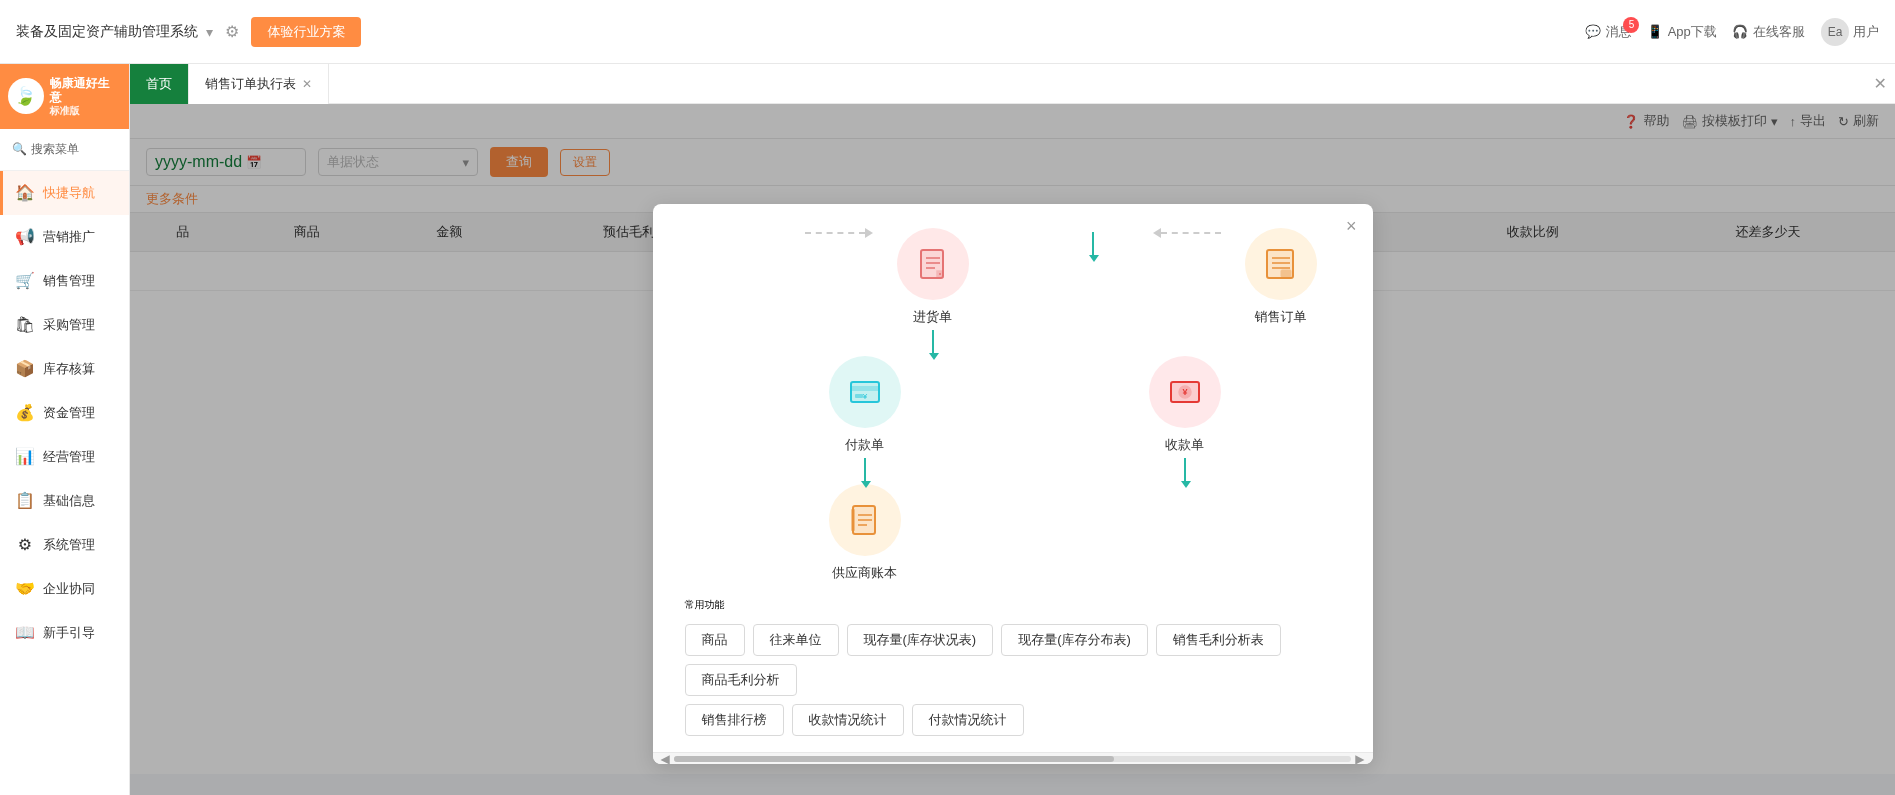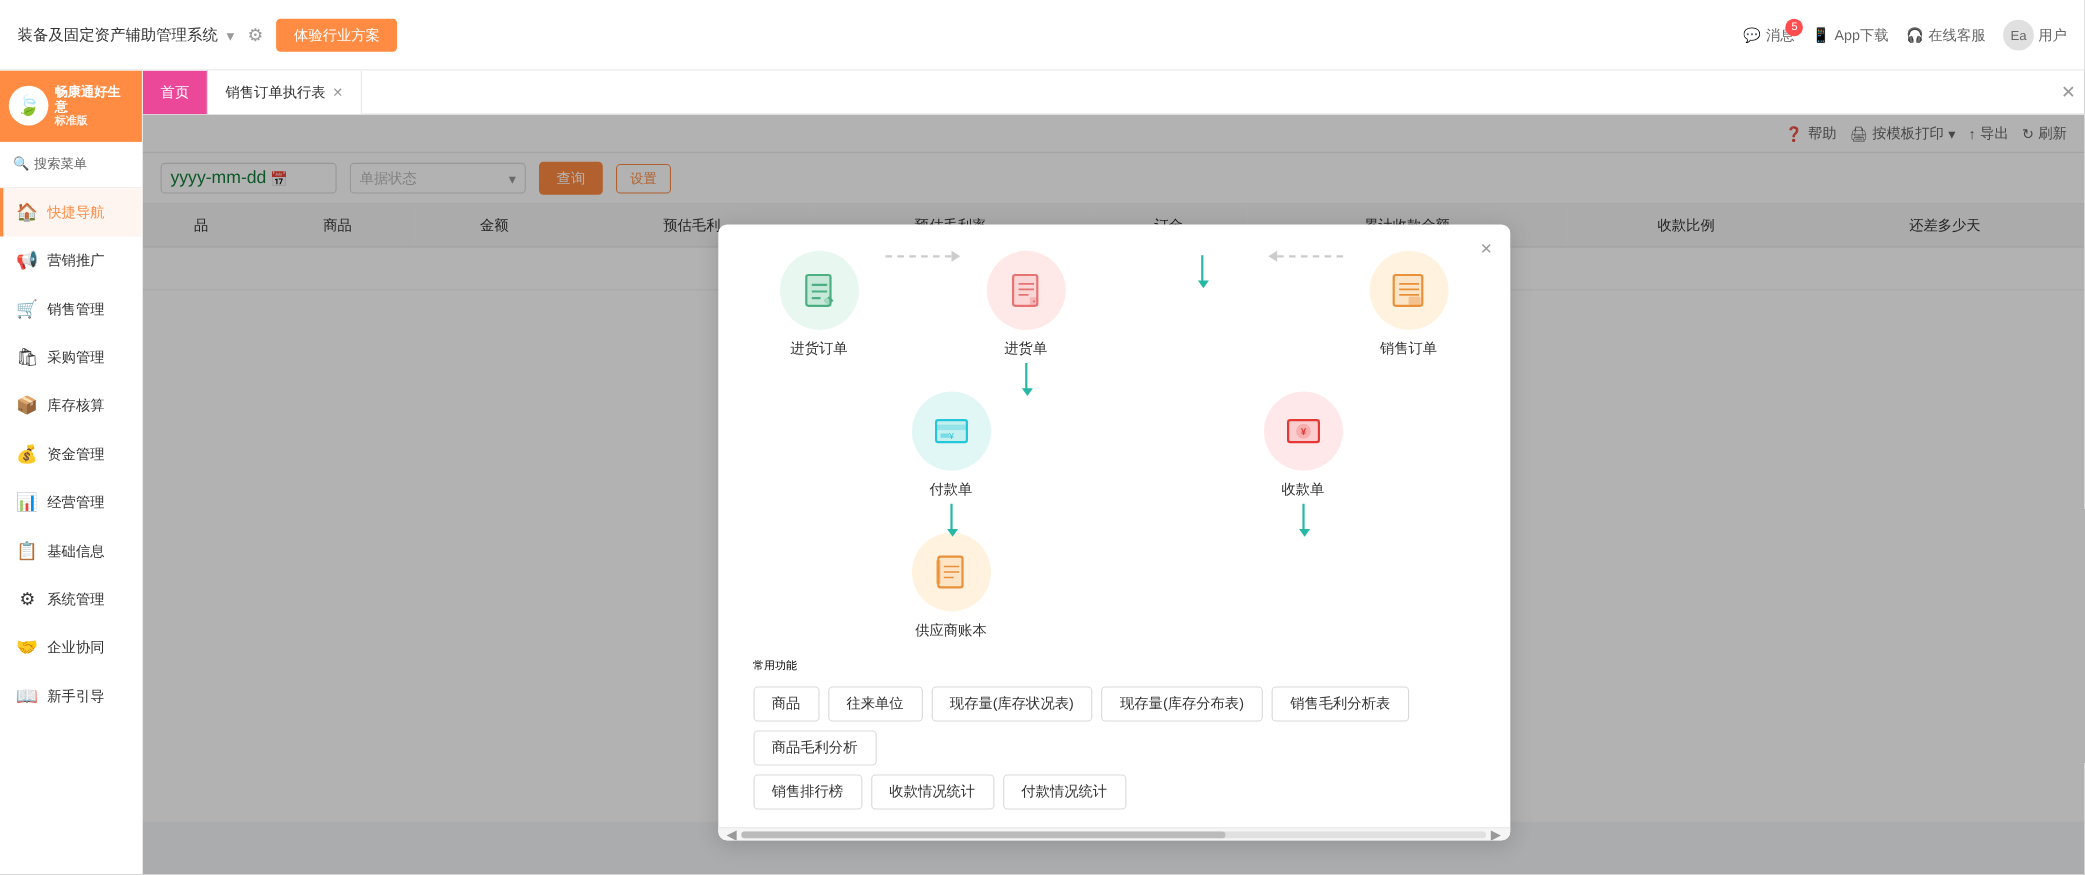--- a/index.html
+++ b/index.html
@@ -20,21 +20,21 @@
     .sidebar-search-btn { display: flex; align-items: center; gap: 4px; color: #666; font-size: 12px; cursor: pointer; padding: 4px; }
     .sidebar-nav { flex: 1; overflow-y: auto; }
     .sidebar-item { display: flex; align-items: center; gap: 8px; padding: 12px 12px; cursor: pointer; color: #333; font-size: 13px; border-left: 3px solid transparent; }
     .sidebar-item.active { background: #fff5f0; border-left-color: #ff8c42; color: #ff8c42; }
     .sidebar-item-icon { width: 20px; height: 20px; display: flex; align-items: center; justify-content: center; font-size: 16px; }
 
     
     .content-area { flex: 1; display: flex; flex-direction: column; overflow: hidden; }
     .tabs-bar { height: 40px; background: #fff; display: flex; align-items: center; border-bottom: 1px solid #e8e8e8; }
     .tab-item { height: 40px; padding: 0 16px; display: flex; align-items: center; cursor: pointer; font-size: 13px; gap: 6px; border-right: 1px solid #e8e8e8; }
-    .tab-item.home { background: #ec4899; color: #fff; }
+    .tab-item.home { background: #15803d; color: #fff; }
     .tab-item.active { background: #fff; color: #333; }
     .tab-close { color: #999; font-size: 12px; cursor: pointer; }
     .page-content { flex: 1; overflow: hidden; position: relative; background: #f5f7fa; }
 
     
     .page-toolbar { background: #fff; padding: 8px 16px; display: flex; align-items: center; justify-content: flex-end; gap: 12px; border-bottom: 1px solid #e8e8e8; }
     .toolbar-btn { display: flex; align-items: center; gap: 4px; color: #666; font-size: 13px; cursor: pointer; }
     .query-btn { background: #ff8c42; color: #fff; border: none; padding: 6px 16px; border-radius: 4px; cursor: pointer; font-size: 13px; }
     .setting-btn { background: #fff; color: #ff8c42; border: 1px solid #ff8c42; padding: 4px 12px; border-radius: 4px; cursor: pointer; font-size: 12px; }
 
@@ -251,20 +251,23 @@
             <span style="color:#bbb;">📅</span>
           </div>
           <div class="filter-select">
             <span style="color:#bbb;">单据状态</span>
             <span>▾</span>
           </div>
           <button class="query-btn">查询</button>
           <button class="setting-btn">设置</button>
         </div>
 
+        <div style="background:#fff;padding:4px 16px;border-bottom:1px solid #e8e8e8;">
+          <span class="expand-link">更多条件</span>
+        </div>
 
         <div class="table-container" style="height:calc(100% - 130px); overflow:auto;">
           <table class="data-table">
             <thead>
               <tr>
                 <th>品</th>
                 <th>商品</th>
                 <th>金额</th>
                 <th>预估毛利</th>
                 <th>预估毛利率</th>
@@ -289,34 +292,20 @@
               <div class="guide-modal-close">×</div>
 
               <div class="guide-content">
 
                 <div class="flow-diagram">
 
                   <div style="display:flex; align-items:flex-start; gap:0;">
 
                     <div style="display:flex;flex-direction:column;align-items:center;">
 
-                      <div class="flow-node">
-                        <div class="flow-circle green">
-                          <svg width="36" height="36" viewBox="0 0 36 36" fill="none">
-                            <rect x="6" y="4" width="22" height="28" rx="2" fill="#4caf82" opacity="0.2"></rect>
-                            <rect x="6" y="4" width="22" height="28" rx="2" stroke="#4caf82" stroke-width="2"></rect>
-                            <line x1="11" y1="13" x2="25" y2="13" stroke="#4caf82" stroke-width="2"></line>
-                            <line x1="11" y1="19" x2="25" y2="19" stroke="#4caf82" stroke-width="2"></line>
-                            <line x1="11" y1="25" x2="19" y2="25" stroke="#4caf82" stroke-width="2"></line>
-                            <path d="M22 26 L26 24 L30 28 L26 32 L22 28 Z" fill="#4caf82" opacity="0.3"></path>
-                            <path d="M26 24 L30 28" stroke="#4caf82" stroke-width="2"></path>
-                          </svg>
-                        </div>
-                        <span class="flow-node-label">进货订单</span>
-                      </div>
 
                       <div class="flow-arrow-v">
                         
                       </div>
                     </div>
 
                     <div class="flow-arrow-h" style="padding-bottom:28px;">
                       <div class="arrow-line-h"></div>
                       <div class="arrow-head-r"></div>
                     </div>

